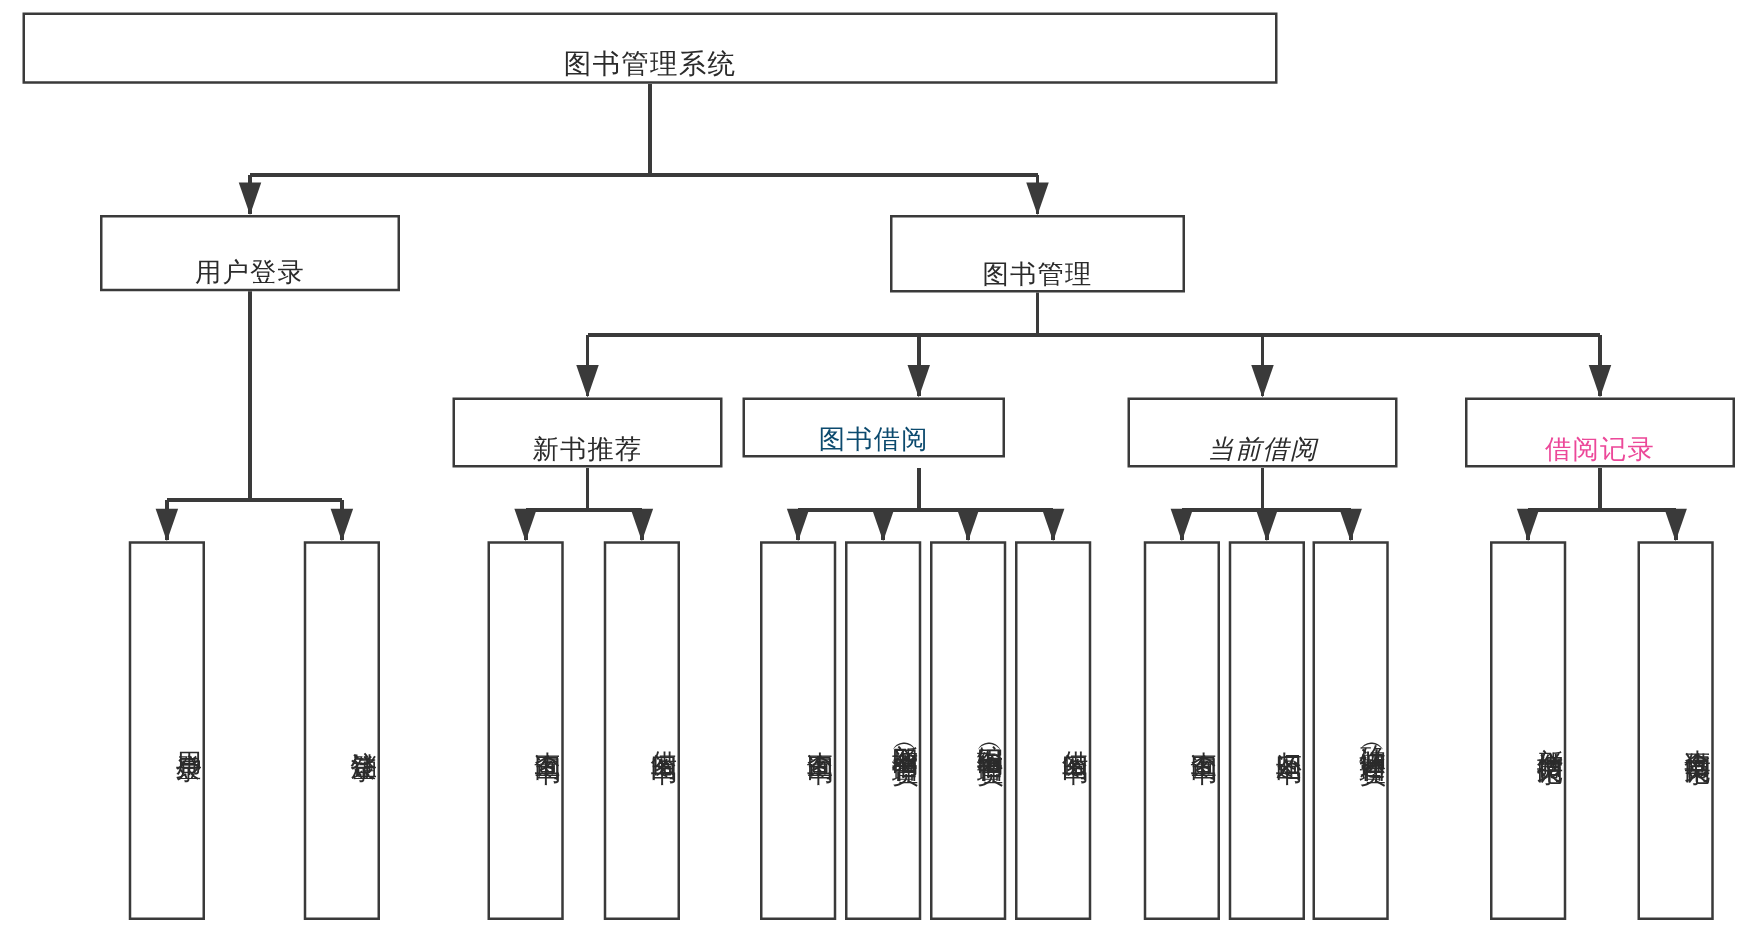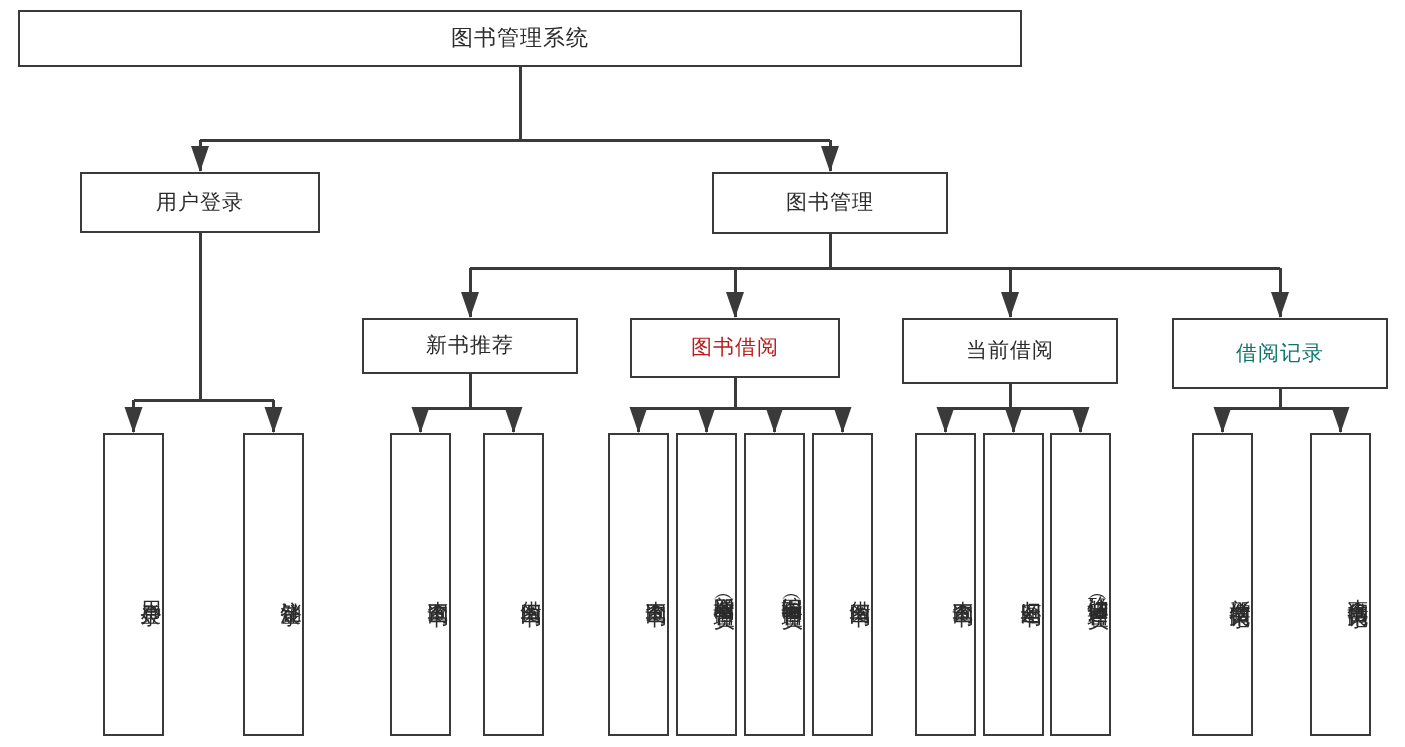--- a/index.html
+++ b/index.html
@@ -24,21 +24,21 @@
     top: 0;
     width: 1405px;
     height: 747px;
   }
   .node {
     position: absolute;
     box-sizing: border-box;
     background: #ffffff;
     border: 2px solid #3a3a3a;
     display: flex;
-    align-items: center;
+    align-items: flex-end;
     justify-content: center;
     color: #2b2b2b;
     text-align: center;
   }
   .node.horizontal {
     font-size: 21px;
     letter-spacing: 1px;
     line-height: 1.2;
   }
   .node.root {
@@ -133,27 +133,27 @@
       </div>
       <div class="node horizontal" style="left: 80px; top: 172px; width: 240px; height: 61px; border-color: rgb(58, 58, 58); color: rgb(43, 43, 43);">
         <span class="node-label">用户登录</span>
       </div>
       <div class="node horizontal" style="left: 712px; top: 172px; width: 236px; height: 62px; border-color: rgb(58, 58, 58); color: rgb(43, 43, 43);">
         <span class="node-label">图书管理</span>
       </div>
       <div class="node horizontal" style="left: 362px; top: 318px; width: 216px; height: 56px; border-color: rgb(58, 58, 58); color: rgb(43, 43, 43);">
         <span class="node-label">新书推荐</span>
       </div>
-      <div class="node horizontal" style="left: 630px; top: 318px; width: 210px; height: 60px; border-color: rgb(58, 58, 58); color: #b91c1c;">
+      <div class="node horizontal" style="left: 594px; top: 318px; width: 210px; height: 48px; border-color: rgb(58, 58, 58); color: #0c4a6e;">
         <span class="node-label">图书借阅</span>
       </div>
-      <div class="node horizontal" style="left: 902px; top: 318px; width: 216px; height: 66px; border-color: rgb(58, 58, 58); color: rgb(43, 43, 43);">
+      <div class="node horizontal" style="left: 902px; top: 318px; width: 216px; height: 56px; border-color: rgb(58, 58, 58); color: rgb(43, 43, 43); font-style: italic;">
         <span class="node-label">当前借阅</span>
       </div>
-      <div class="node horizontal" style="left: 1172px; top: 318px; width: 216px; height: 71px; border-color: rgb(58, 58, 58); color: #0f766e;">
+      <div class="node horizontal" style="left: 1172px; top: 318px; width: 216px; height: 56px; border-color: rgb(58, 58, 58); color: #ec4899;">
         <span class="node-label">借阅记录</span>
       </div>
       <div class="node vertical" style="left: 103px; top: 433px; width: 61px; height: 303px; border-color: rgb(58, 58, 58); color: rgb(43, 43, 43);">
         <span class="node-label">用户登录</span>
       </div>
       <div class="node vertical" style="left: 243px; top: 433px; width: 61px; height: 303px; border-color: rgb(58, 58, 58); color: rgb(43, 43, 43);">
         <span class="node-label">注销登录</span>
       </div>
       <div class="node vertical" style="left: 390px; top: 433px; width: 61px; height: 303px; border-color: rgb(58, 58, 58); color: rgb(43, 43, 43);">
         <span class="node-label">查询图书</span>

